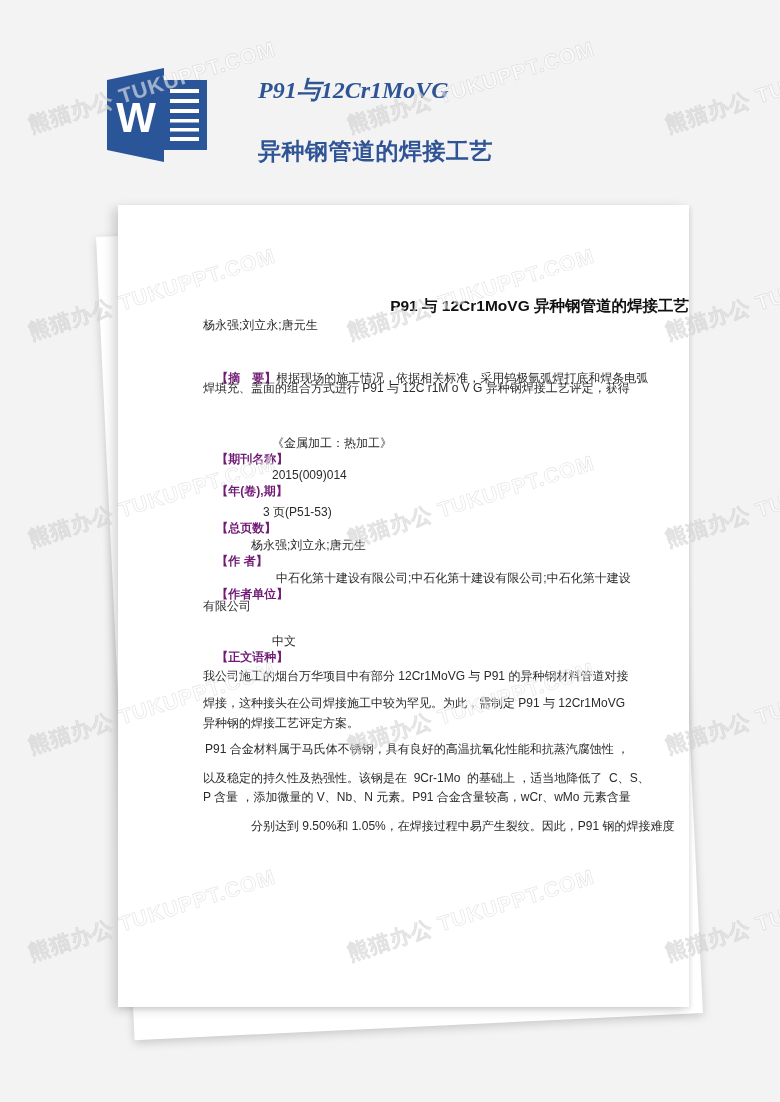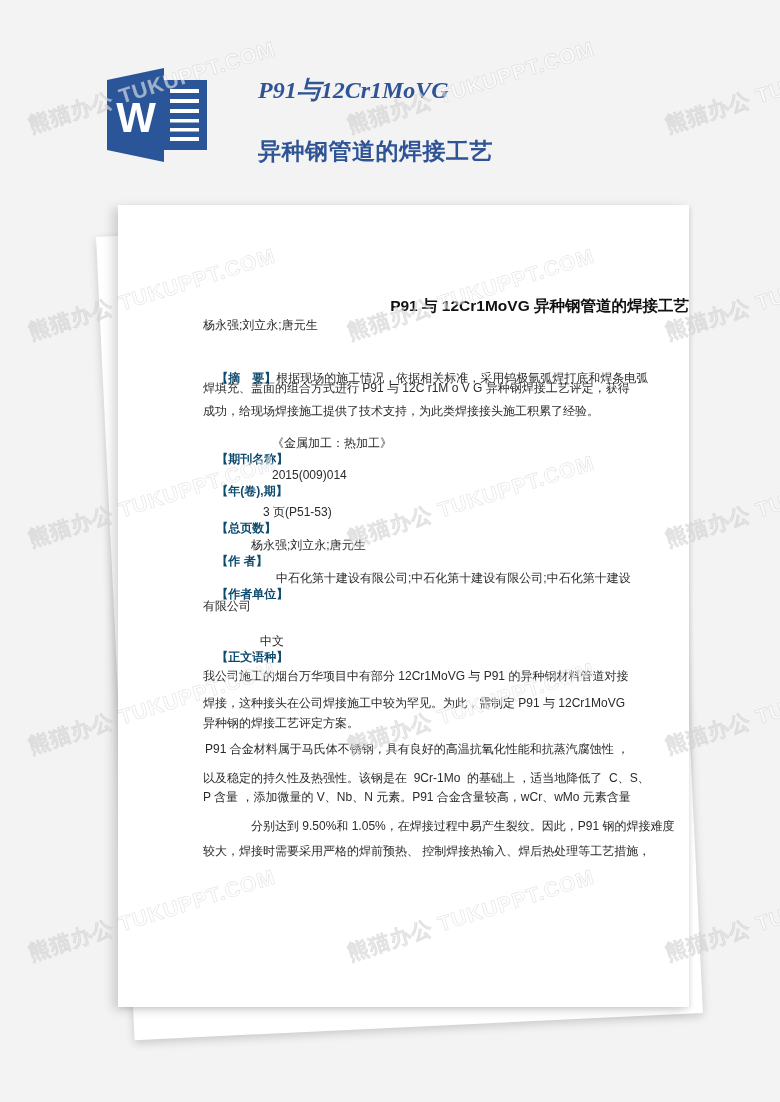--- a/index.html
+++ b/index.html
@@ -25,21 +25,21 @@
   .page-back{position:absolute;left:114.5px;top:223px;width:569px;height:804px;
     background:#fff;transform:rotate(-2.75deg);transform-origin:50% 50%;
     box-shadow:0 3px 10px rgba(0,0,0,0.18);z-index:2;}
   .page-front{position:absolute;left:118px;top:205px;width:571px;height:802px;
     background:#fff;z-index:3;
     box-shadow:-5px 3px 10px rgba(0,0,0,0.16), 2px 2px 4px rgba(0,0,0,0.08);}
 
   .line{position:absolute;white-space:pre;font-size:12px;line-height:16px;color:#2a2a2a;}
   .doc-title{position:absolute;left:0;width:100%;top:68px;text-align:right;
     font-size:15.5px;line-height:20px;font-weight:bold;color:#111;white-space:nowrap;margin-top:23px;}
-  .lbl{font-weight:bold;color:#0c4a6e;}
+  .lbl{font-weight:bold;color:#701a75;}
   .val{position:absolute;top:0;white-space:pre;}
 
   
   .wm{position:absolute;white-space:nowrap;font-size:21px;font-weight:bold;letter-spacing:1px;
     color:rgba(255,255,255,0.55);-webkit-text-stroke:0.6px rgba(150,150,150,0.28);
     transform-origin:0 100%;transform:rotate(-17.5deg);pointer-events:none;z-index:10;line-height:26px;}
 </style>
 </head>
 <body>
 
@@ -62,21 +62,20 @@
 <div class="page-back"></div>
 
 <div class="page-front">
   <div class="doc-title">P91 与 12Cr1MoVG 异种钢管道的焊接工艺</div>
   <div class="line" style="left:85px;top:112px;">杨永强;刘立永;唐元生</div>
 
   <div class="line" style="left:85px;top:149px;">
     <span class="lbl">【摘　要】</span><span>根据现场的施工情况，依据相关标准，采用钨极氩弧焊打底和焊条电弧</span>
   </div>
   <div class="line" style="left:85px;top:175px;">焊填充、盖面的组合方式进行 P91 与 12C r1M o V G 异种钢焊接工艺评定，获得</div>
-  <div class="line" style="left:85px;top:198px;">成功，给现场焊接施工提供了技术支持，为此类焊接接头施工积累了经验。</div>
 
   <div class="line" style="left:85px;top:230px;width:420px;">
     <span class="lbl">【期刊名称】</span>
     <span class="val" style="left:69px;">《金属加工：热加工》</span>
   </div>
   <div class="line" style="left:85px;top:262px;width:420px;">
     <span class="lbl">【年(卷),期】</span>
     <span class="val" style="left:69px;">2015(009)014</span>
   </div>
   <div class="line" style="left:85px;top:299px;width:420px;">
@@ -87,31 +86,30 @@
     <span class="lbl">【作 者】</span>
     <span class="val" style="left:48px;">杨永强;刘立永;唐元生</span>
   </div>
   <div class="line" style="left:85px;top:365px;width:430px;">
     <span class="lbl">【作者单位】</span>
     <span class="val" style="left:73px;">中石化第十建设有限公司;中石化第十建设有限公司;中石化第十建设</span>
   </div>
   <div class="line" style="left:85px;top:393px;">有限公司</div>
   <div class="line" style="left:85px;top:428px;width:420px;">
     <span class="lbl">【正文语种】</span>
-    <span class="val" style="left:57px;">中文</span>
+    <span class="val" style="left:69px;">中文</span>
   </div>
 
   <div class="line" style="left:85px;top:463px;">我公司施工的烟台万华项目中有部分 12Cr1MoVG 与 P91 的异种钢材料管道对接</div>
   <div class="line" style="left:85px;top:490px;">焊接，这种接头在公司焊接施工中较为罕见。为此，需制定 P91 与 12Cr1MoVG</div>
   <div class="line" style="left:85px;top:510px;">异种钢的焊接工艺评定方案。</div>
   <div class="line" style="left:87px;top:536px;">P91 合金材料属于马氏体不锈钢，具有良好的高温抗氧化性能和抗蒸汽腐蚀性 ，</div>
   <div class="line" style="left:85px;top:565px;">以及稳定的持久性及热强性。该钢是在  9Cr-1Mo  的基础上 ，适当地降低了  C、S、</div>
   <div class="line" style="left:85px;top:584px;">P 含量 ，添加微量的 V、Nb、N 元素。P91 合金含量较高，wCr、wMo 元素含量</div>
   <div class="line" style="left:85px;top:613px;margin-left:48px;">分别达到 9.50%和 1.05%，在焊接过程中易产生裂纹。因此，P91 钢的焊接难度</div>
-  <div class="line" style="left:85px;top:638px;">较大，焊接时需要采用严格的焊前预热、 控制焊接热输入、焊后热处理等工艺措施，</div>
 </div>
 
 <div class="wm" style="left:33px;top:112px;">熊猫办公 TUKUPPT.COM</div>
 <div class="wm" style="left:352px;top:112px;">熊猫办公 TUKUPPT.COM</div>
 <div class="wm" style="left:670px;top:112px;">熊猫办公 TUKUPPT.COM</div>
 <div class="wm" style="left:33px;top:319px;">熊猫办公 TUKUPPT.COM</div>
 <div class="wm" style="left:352px;top:319px;">熊猫办公 TUKUPPT.COM</div>
 <div class="wm" style="left:670px;top:319px;">熊猫办公 TUKUPPT.COM</div>
 <div class="wm" style="left:33px;top:526px;">熊猫办公 TUKUPPT.COM</div>
 <div class="wm" style="left:352px;top:526px;">熊猫办公 TUKUPPT.COM</div>

